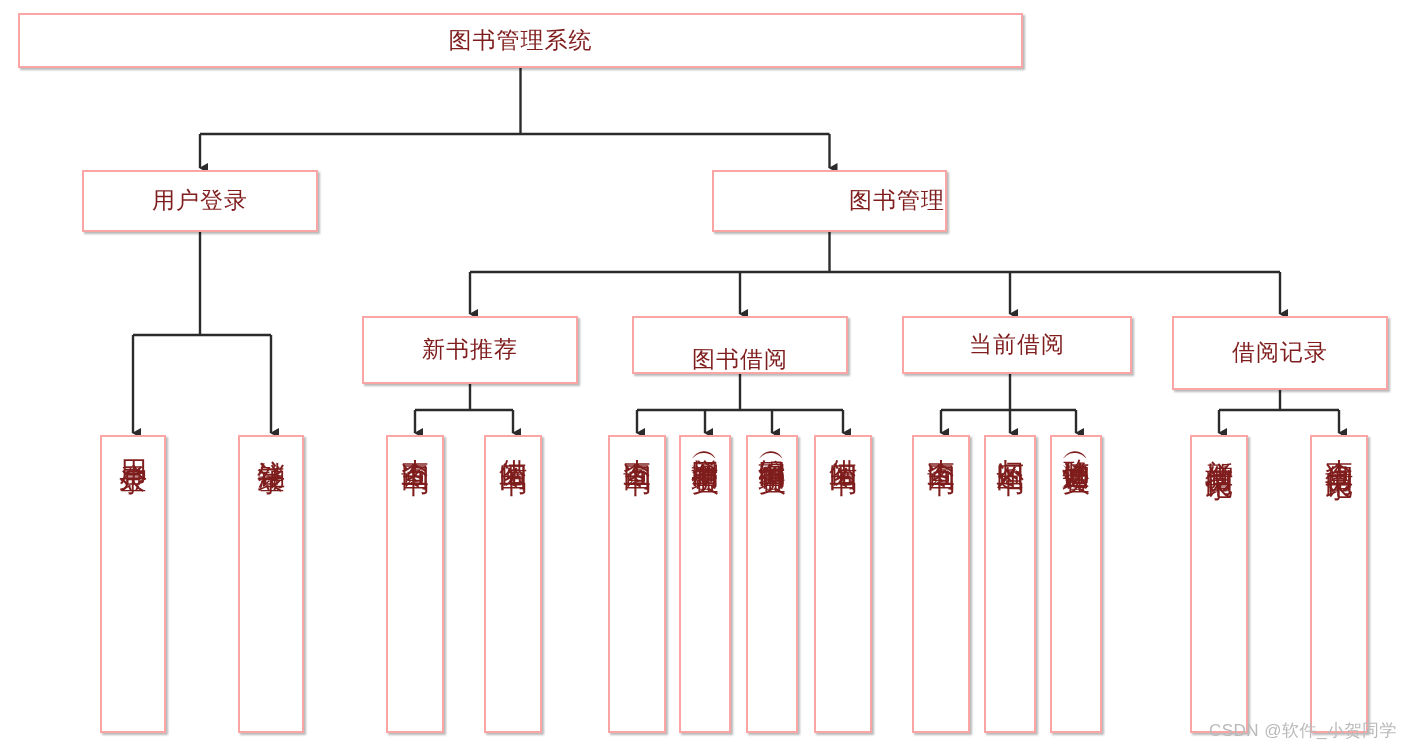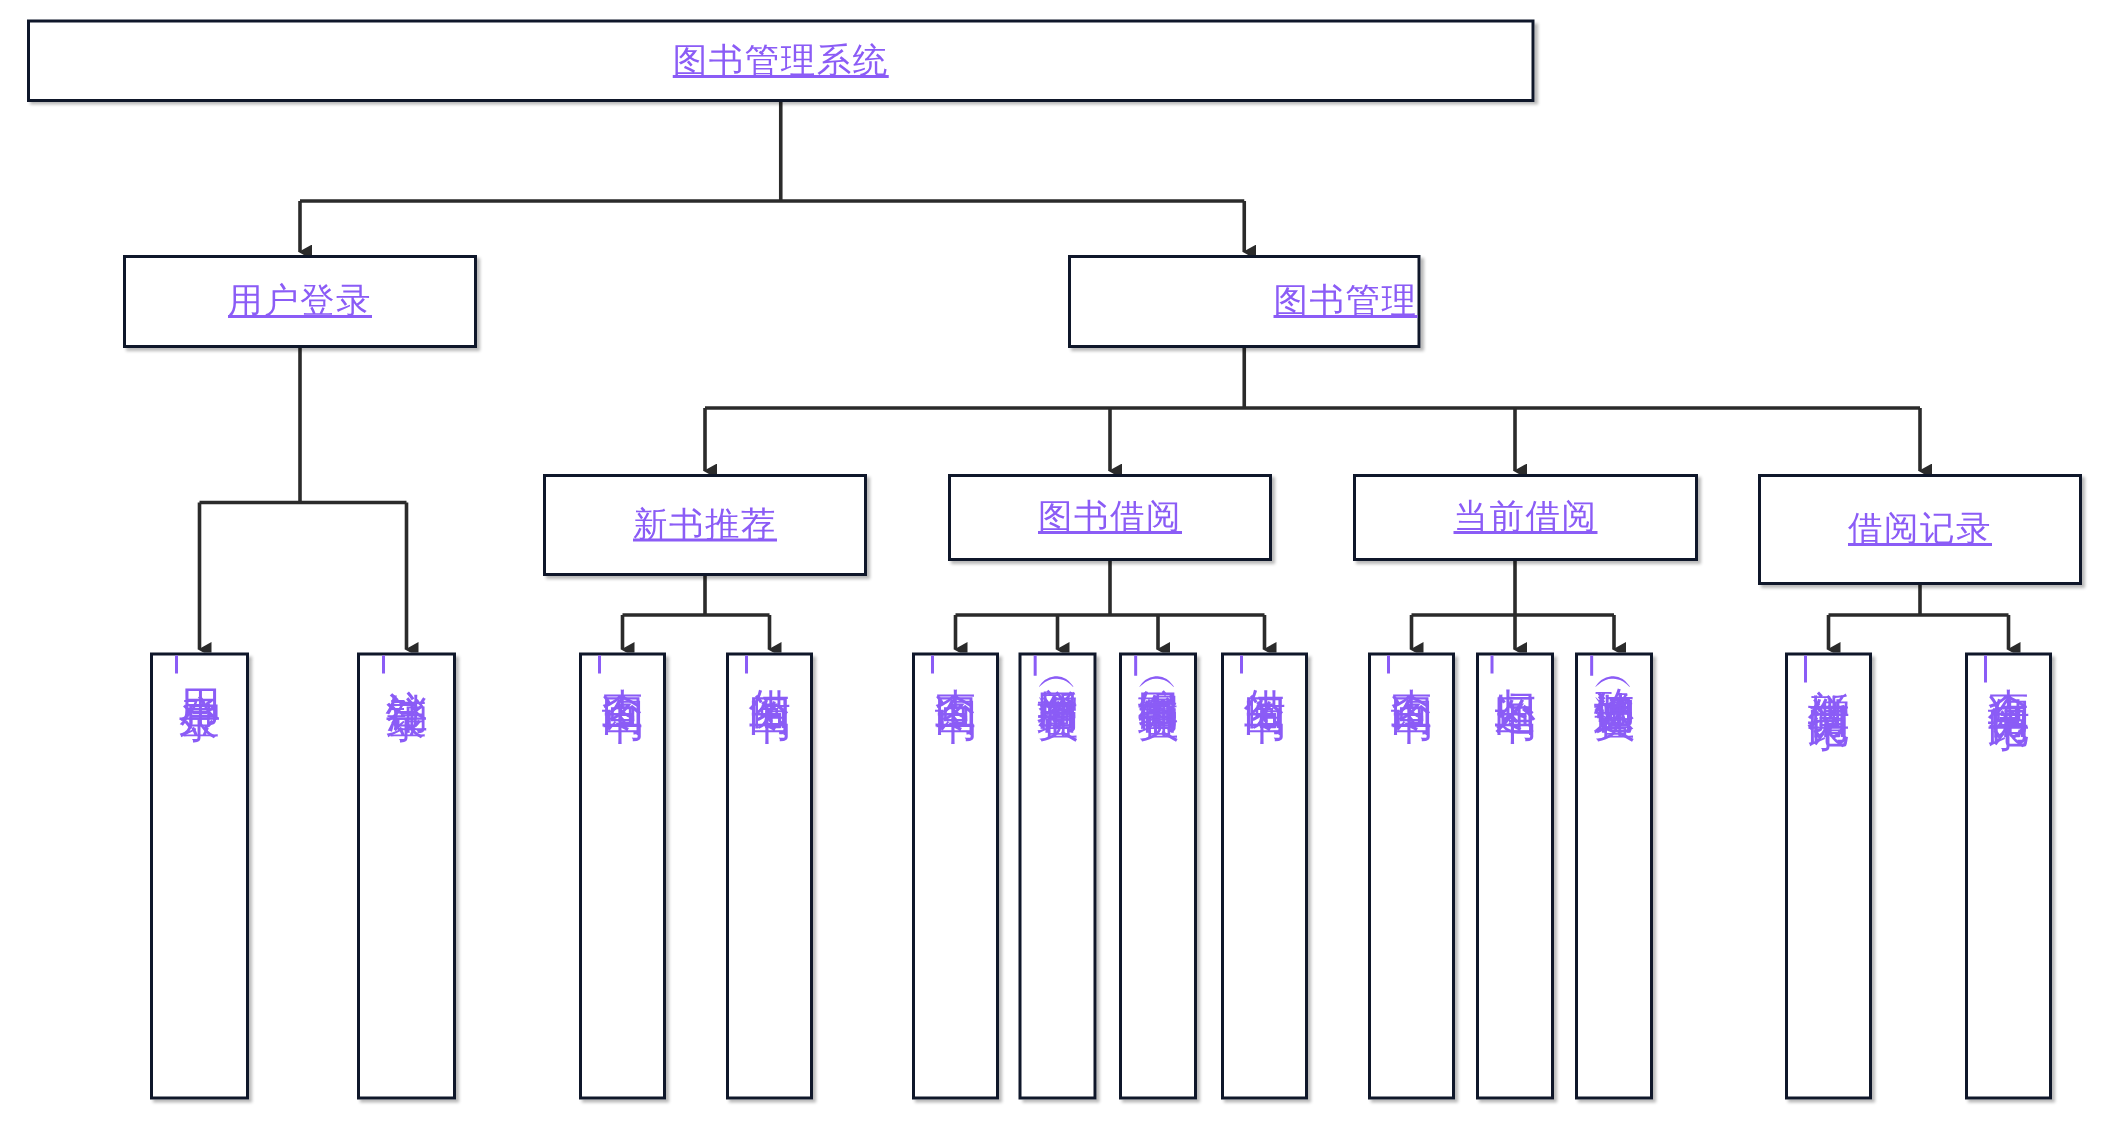--- a/index.html
+++ b/index.html
@@ -19,27 +19,26 @@
     position: absolute;
     left: 0; top: 0;
     width: 1405px;
     height: 747px;
     pointer-events: none;
   }
   .node {
     position: absolute;
     box-sizing: border-box;
     background: #ffffff;
-    border: 2px solid #0f172a;
+    border: 2px solid #fca5a5;
     box-shadow: 2px 2px 2px rgba(0,0,0,0.28);
     display: flex;
     align-items: center;
     justify-content: center;
-    color: #8b5cf6;
-    text-decoration: underline;
+    color: #7f1d1d;
   }
   .node.horiz .label {
     font-size: 23px;
     letter-spacing: 1px;
     line-height: 1.1;
     white-space: nowrap;
   }
   .node.vert {
     align-items: flex-start;
     justify-content: center;
@@ -121,21 +120,21 @@
       </div>
       <div class="node horiz" style="left: 82px; top: 170px; width: 236px; height: 62px;">
         <span class="label">用户登录</span>
       </div>
       <div class="node horiz" style="left: 712px; top: 170px; width: 235px; height: 62px; justify-content: flex-end;">
         <span class="label">图书管理</span>
       </div>
       <div class="node horiz" style="left: 362px; top: 316px; width: 216px; height: 68px;">
         <span class="label">新书推荐</span>
       </div>
-      <div class="node horiz" style="left: 632px; top: 316px; width: 216px; height: 58px;">
+      <div class="node horiz" style="left: 632px; top: 316px; width: 216px; height: 58px; align-items: flex-end;">
         <span class="label">图书借阅</span>
       </div>
       <div class="node horiz" style="left: 902px; top: 316px; width: 230px; height: 58px;">
         <span class="label">当前借阅</span>
       </div>
       <div class="node horiz" style="left: 1172px; top: 316px; width: 216px; height: 74px;">
         <span class="label">借阅记录</span>
       </div>
       <div class="node vert" style="left: 100px; top: 435px; width: 66px; height: 298px;">
         <span class="label">用户登录</span>
@@ -171,13 +170,14 @@
         <span class="label">确认归还（管理员）</span>
       </div>
       <div class="node vert" style="left: 1190px; top: 435px; width: 58px; height: 298px;">
         <span class="label">新增借阅记录</span>
       </div>
       <div class="node vert" style="left: 1310px; top: 435px; width: 58px; height: 298px;">
         <span class="label">查询借阅记录</span>
       </div>
     </div>
 
+  <div class="watermark">CSDN @软件_小贺同学</div>
 </div>
 
 </body></html>

